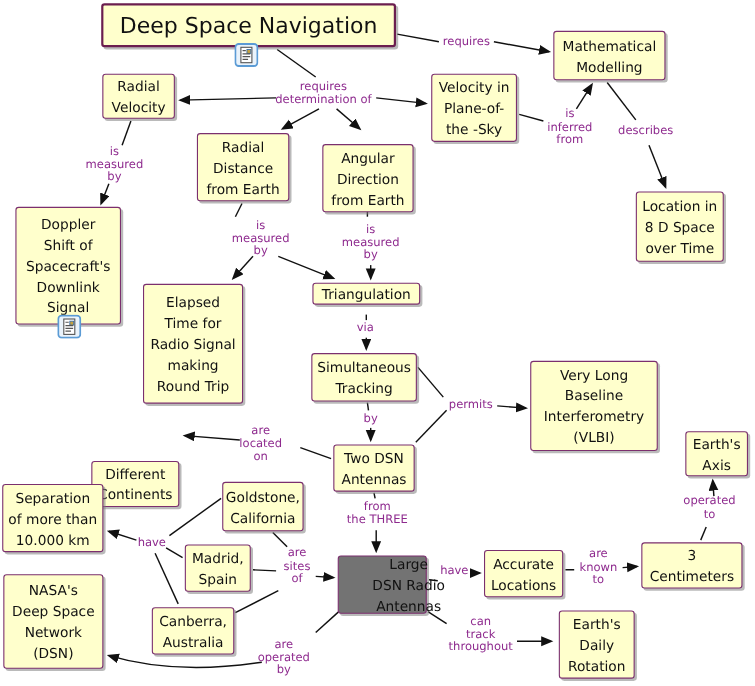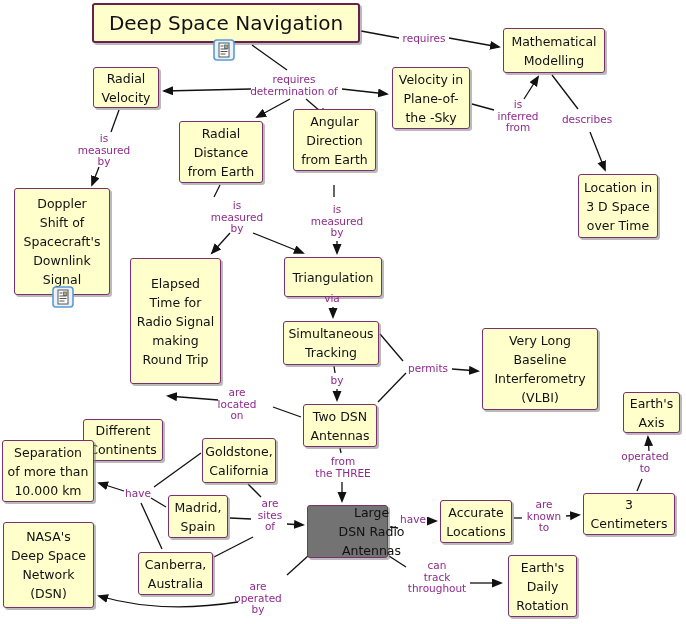--- a/index.html
+++ b/index.html
@@ -85,37 +85,37 @@
     <div class="node" style="left: 503px; top: 28px; width: 102px; height: 45px; background: rgb(255, 255, 204); border-color: rgb(123, 47, 110);">Mathematical
 Modelling</div>
     <div class="node" style="left: 93px; top: 67px; width: 66px; height: 41px; background: rgb(255, 255, 204); border-color: rgb(123, 47, 110);">Radial
 Velocity</div>
     <div class="node" style="left: 392px; top: 67px; width: 78px; height: 62px; background: rgb(255, 255, 204); border-color: rgb(123, 47, 110);">Velocity in
 Plane-of-
 the -Sky</div>
     <div class="node" style="left: 179px; top: 121px; width: 84px; height: 62px; background: rgb(255, 255, 204); border-color: rgb(123, 47, 110);">Radial
 Distance
 from Earth</div>
-    <div class="node" style="left: 293px; top: 109px; width: 83px; height: 62px; background: rgb(255, 255, 204); border-color: rgb(123, 47, 110);">Angular
+    <div class="node" style="left: 293px; top: 131px; width: 83px; height: 62px; background: rgb(255, 255, 204); border-color: rgb(123, 47, 110);">Angular
 Direction
 from Earth</div>
     <div class="node" style="left: 578px; top: 174px; width: 80px; height: 64px; background: rgb(255, 255, 204); border-color: rgb(123, 47, 110);">Location in
-3 D Space
+8 D Space
 over Time</div>
     <div class="node" style="left: 14px; top: 188px; width: 96px; height: 107px; background: rgb(255, 255, 204); border-color: rgb(123, 47, 110);">Doppler
 Shift of
 Spacecraft's
 Downlink
 Signal</div>
-    <div class="node" style="left: 130px; top: 258px; width: 91px; height: 126px; background: rgb(255, 255, 204); border-color: rgb(123, 47, 110);">Elapsed
+    <div class="node" style="left: 130px; top: 258px; width: 91px; height: 109px; background: rgb(255, 255, 204); border-color: rgb(123, 47, 110);">Elapsed
 Time for
 Radio Signal
 making
 Round Trip</div>
-    <div class="node" style="left: 284px; top: 257px; width: 98px; height: 40px; background: rgb(255, 255, 204); border-color: rgb(123, 47, 110);">Triangulation</div>
+    <div class="node" style="left: 284px; top: 257px; width: 98px; height: 20px; background: rgb(255, 255, 204); border-color: rgb(123, 47, 110);">Triangulation</div>
     <div class="node" style="left: 283px; top: 321px; width: 96px; height: 44px; background: rgb(255, 255, 204); border-color: rgb(123, 47, 110);">Simultaneous
 Tracking</div>
     <div class="node" style="left: 482px; top: 328px; width: 116px; height: 82px; background: rgb(255, 255, 204); border-color: rgb(123, 47, 110);">Very Long
 Baseline
 Interferometry
 (VLBI)</div>
     <div class="node" style="left: 623px; top: 392px; width: 57px; height: 41px; background: rgb(255, 255, 204); border-color: rgb(123, 47, 110);">Earth's
 Axis</div>
     <div class="node" style="left: 83px; top: 371px; width: 80px; height: 42px; background: rgb(255, 255, 204); border-color: rgb(123, 47, 110); margin-top: 48px;">Different
 Continents</div>

